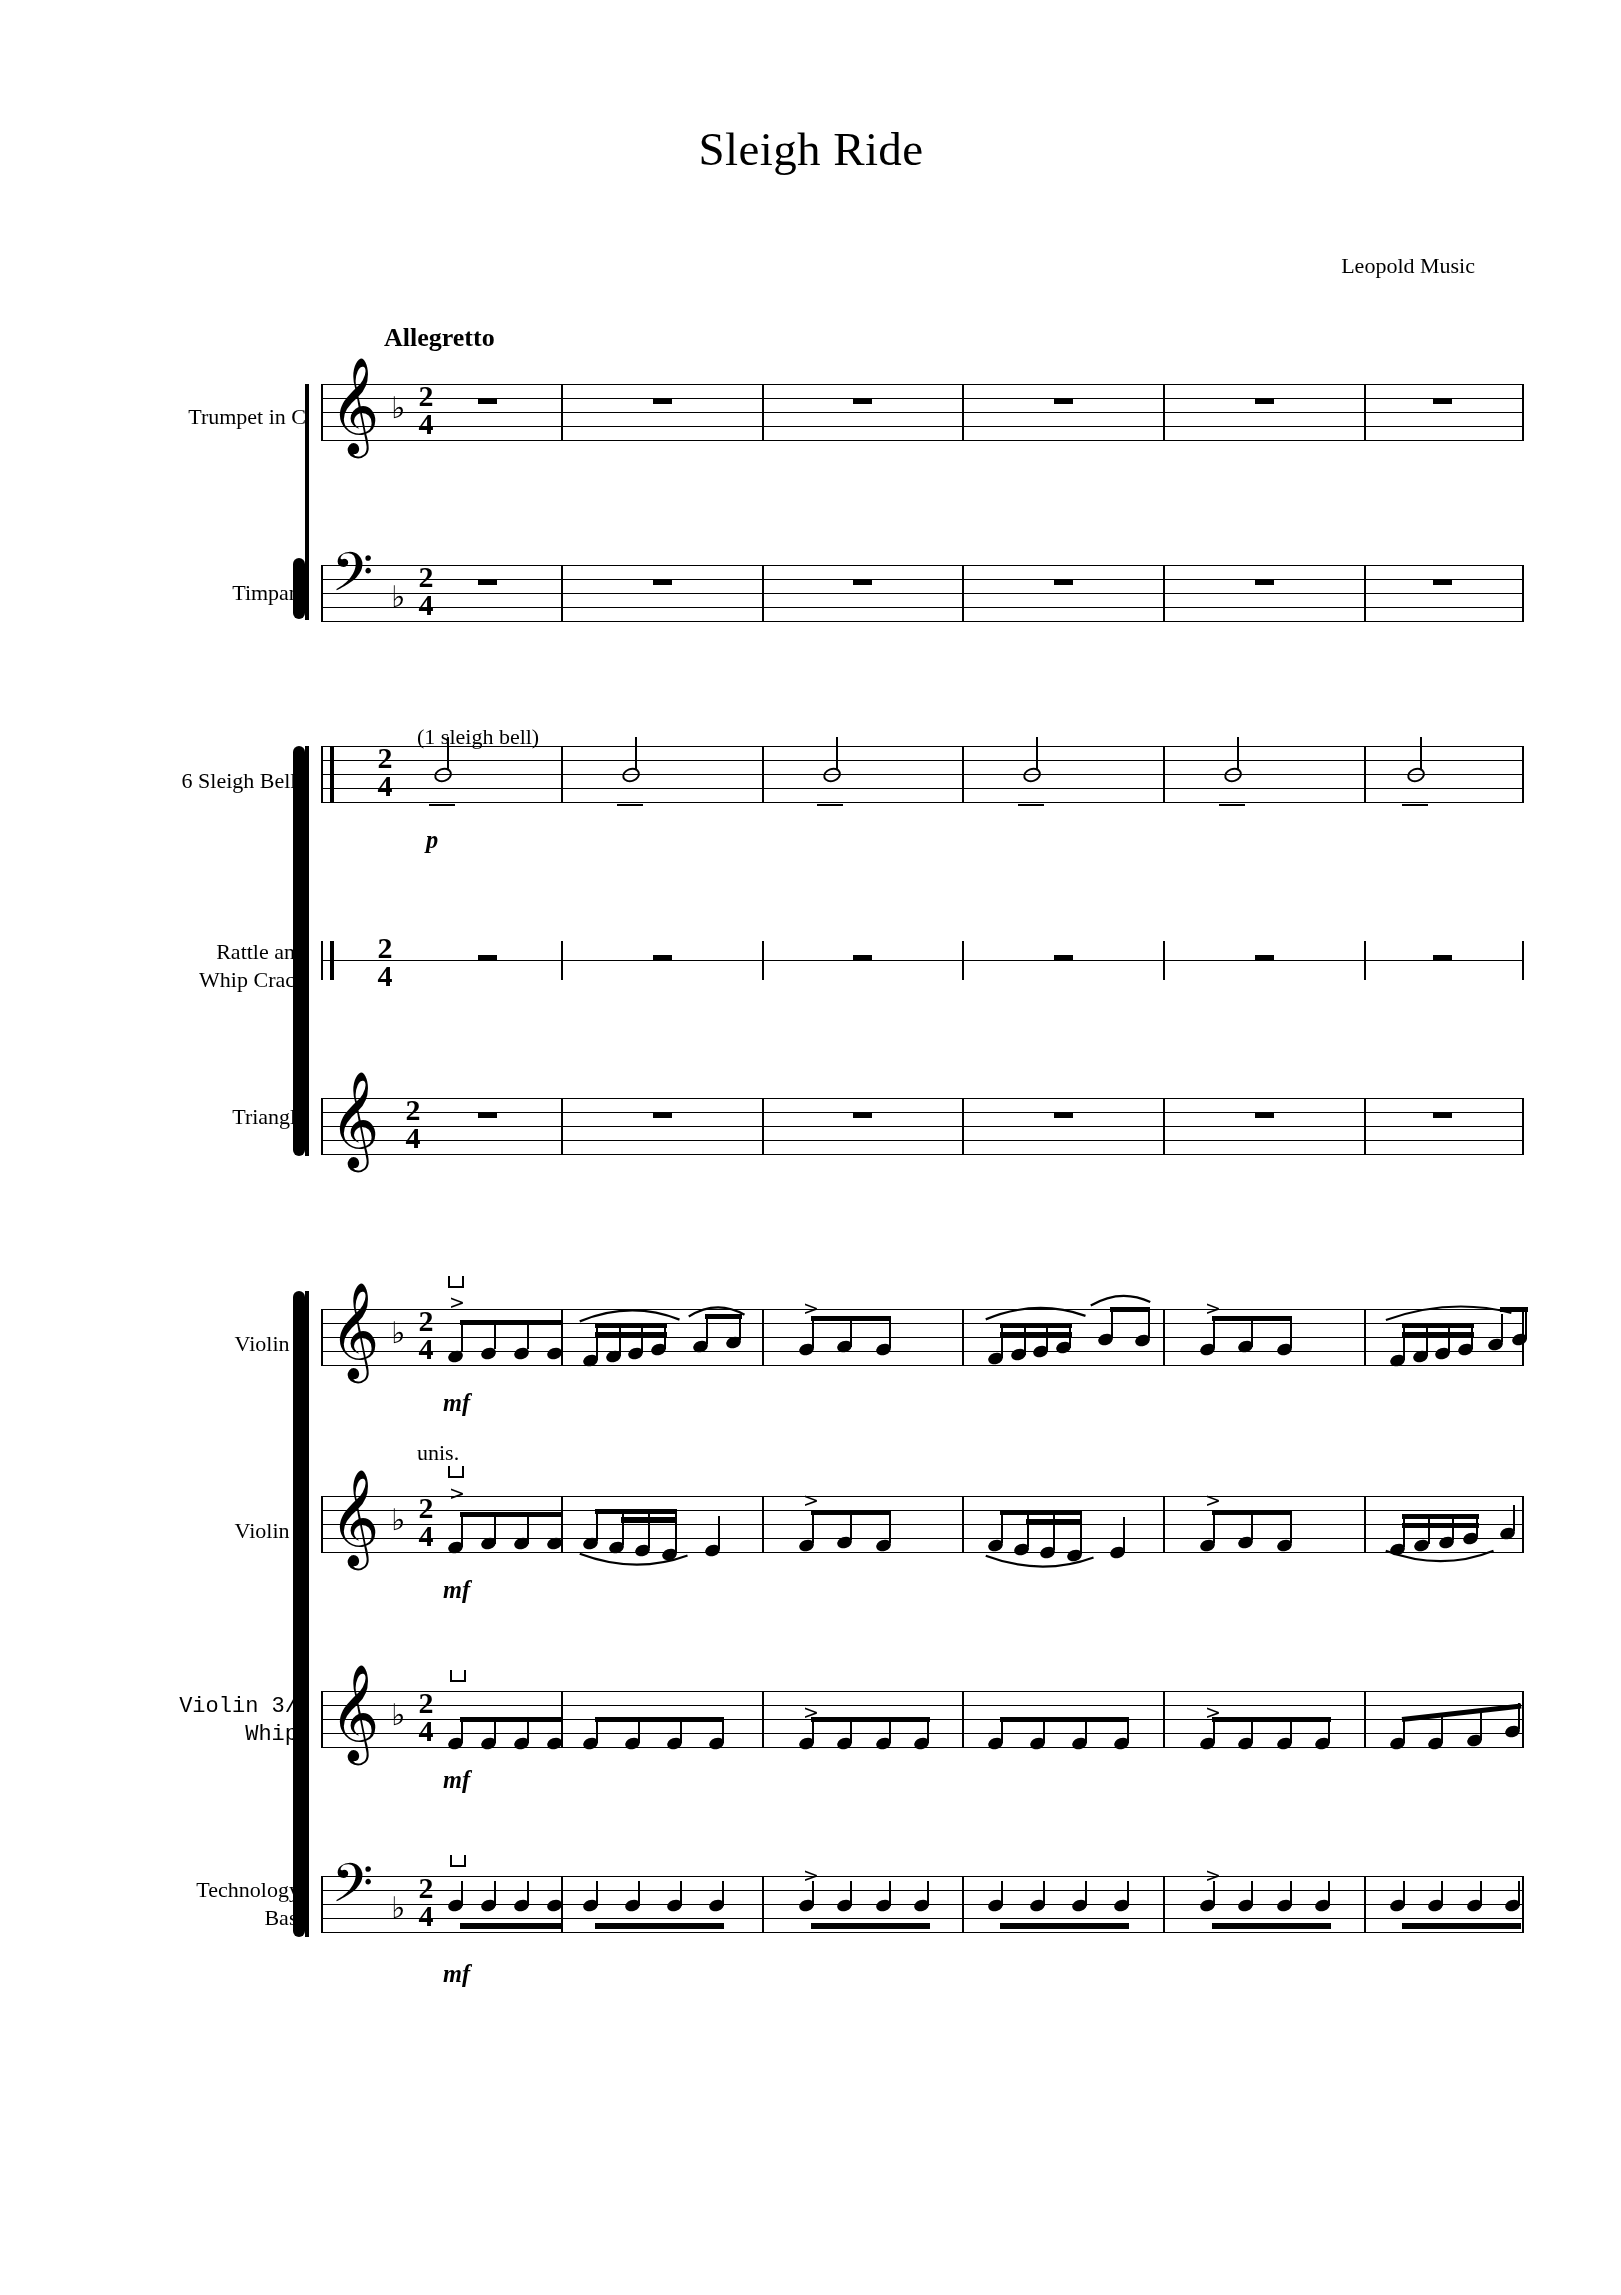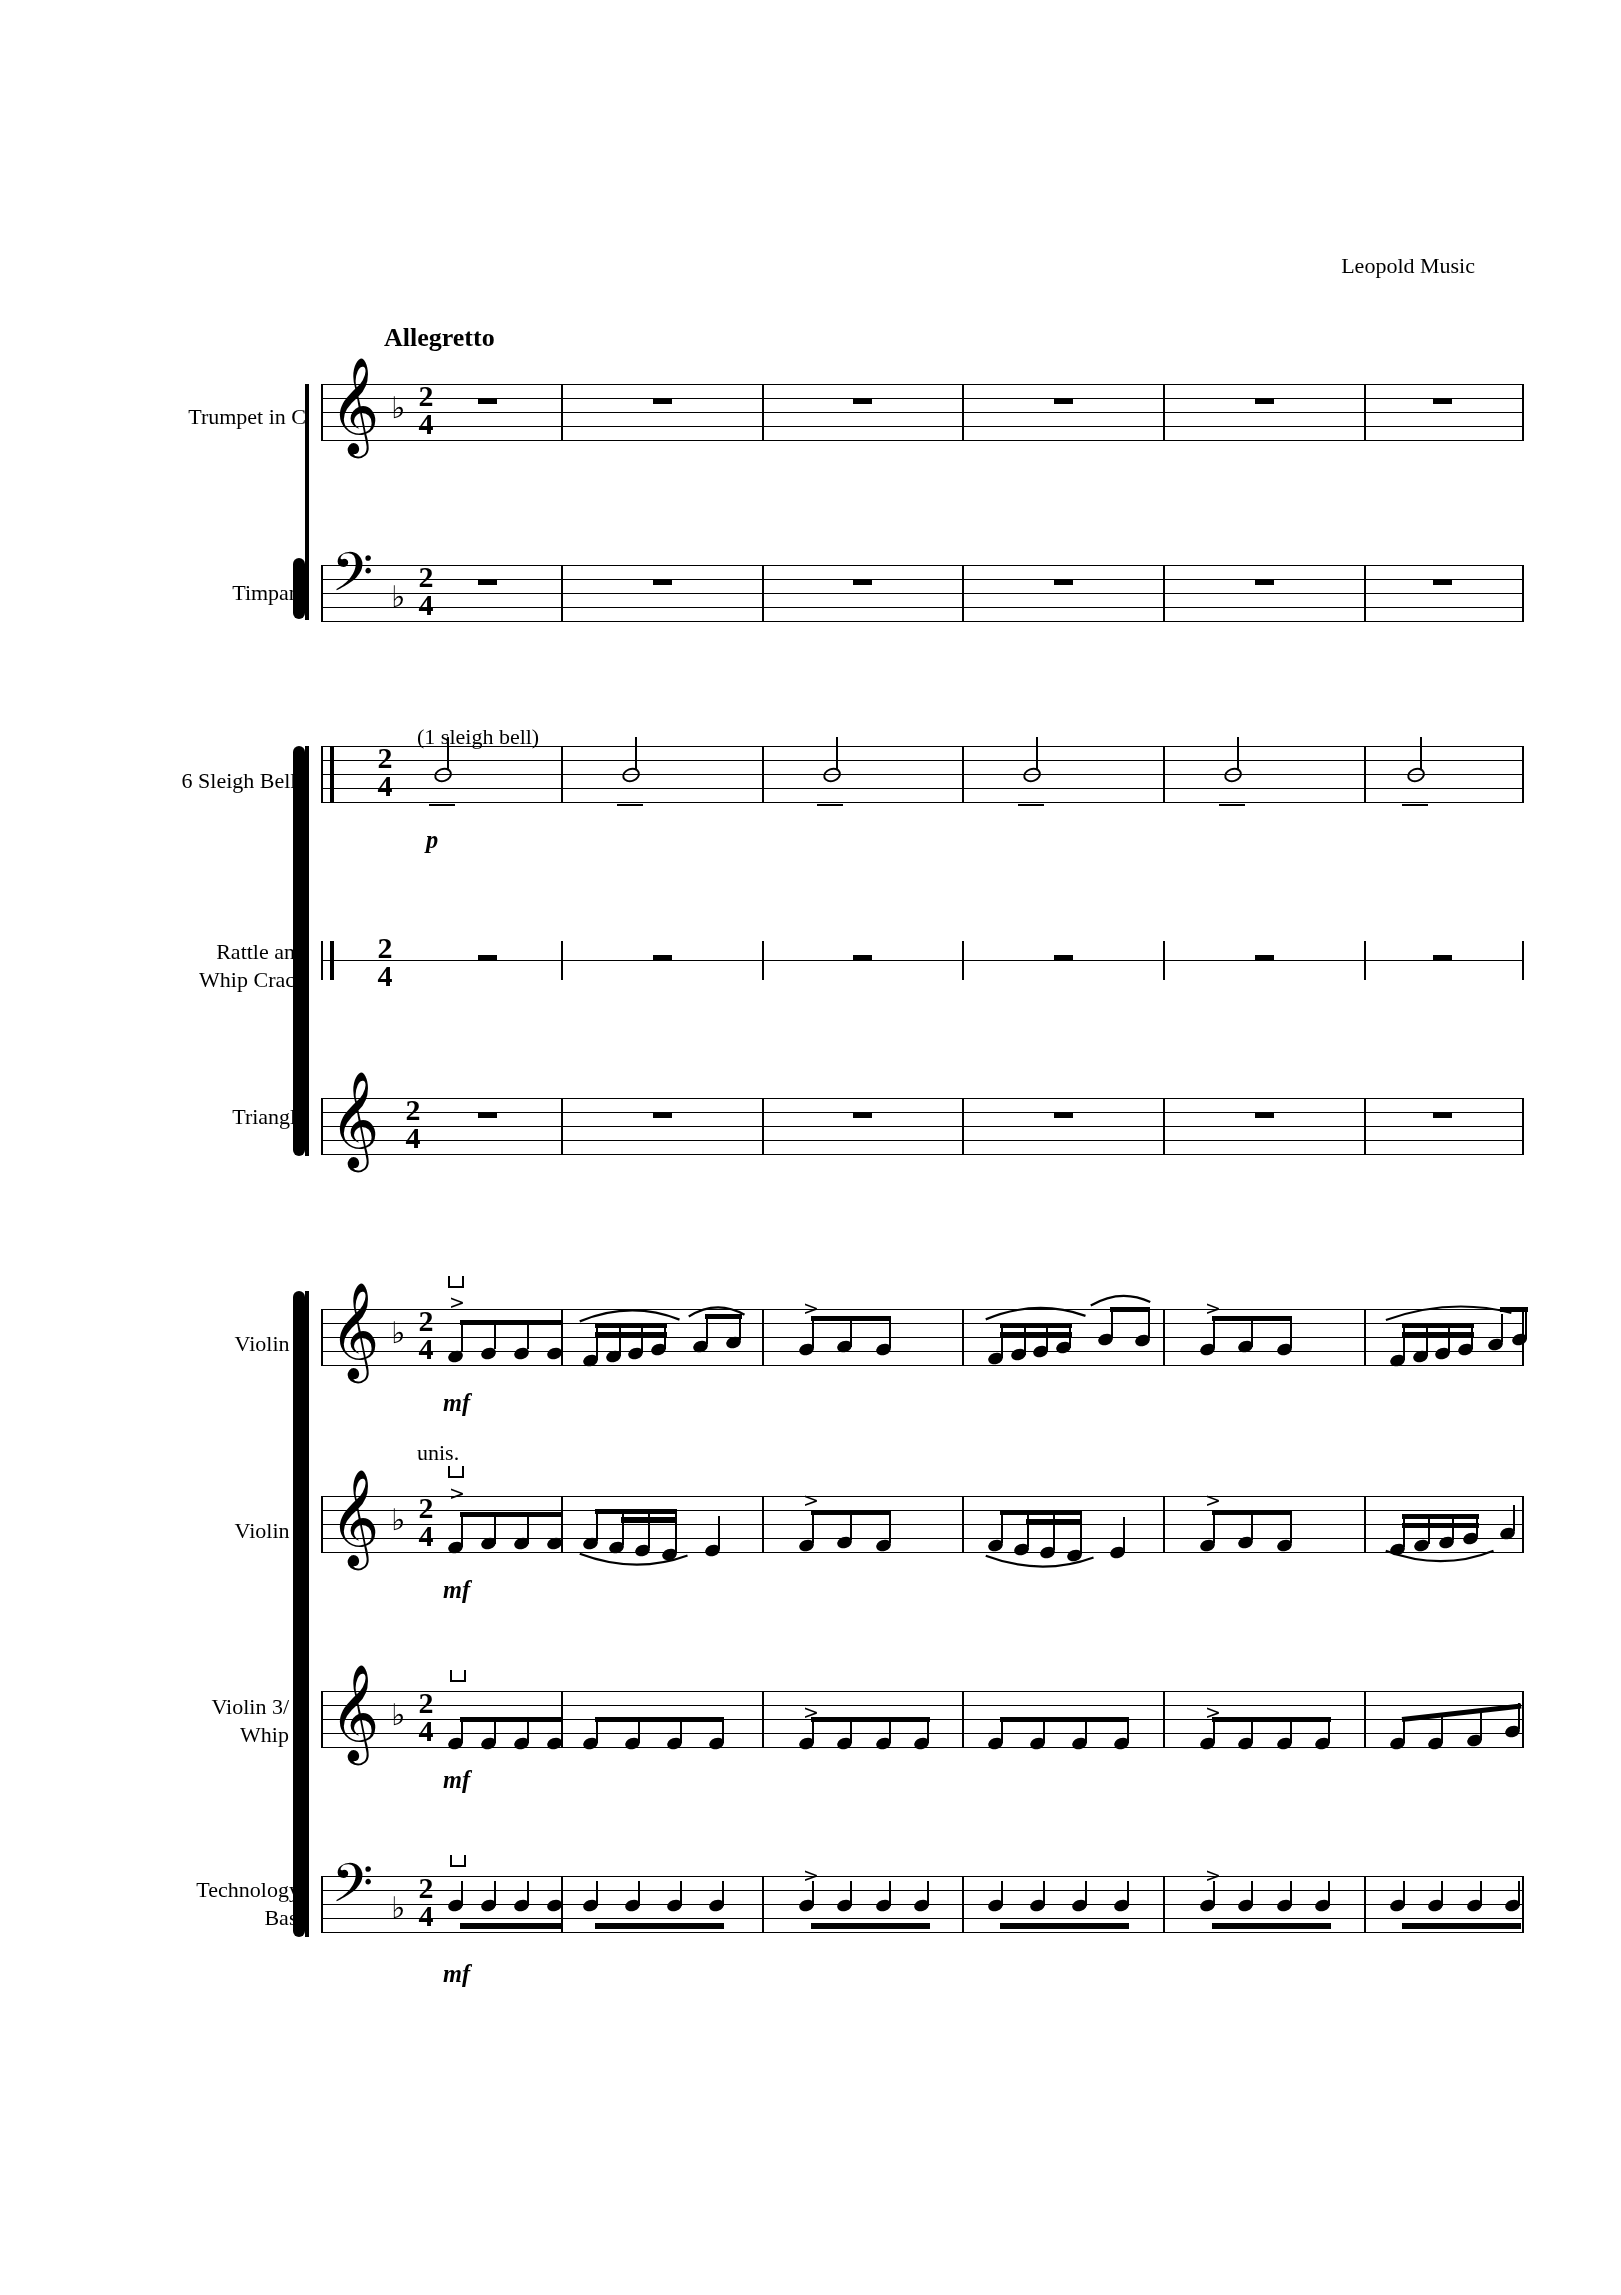--- a/index.html
+++ b/index.html
@@ -166,20 +166,21 @@
   .slur {
     position: absolute;
   }
   .slur svg { display: block; }
 </style>
 </head>
 <body>
 
 <div class="page">
 
+  <div class="title">Sleigh Ride</div>
   <div class="composer">Leopold Music</div>
   <div class="tempo">Allegretto</div>
 
   <div class="sysbar" style="left:305px; top:384px; height:236px;"></div>
   <div class="sysbar" style="left:305px; top:746px; height:410px;"></div>
   <div class="sysbar" style="left:305px; top:1291px; height:646px;"></div>
 
   <div style="position:absolute;left:293px;top:746px;width:12.2px;height:410px;background:#000;border-radius:10.5px;"></div>
   <div style="position:absolute;left:293px;top:1291px;width:12.2px;height:646px;background:#000;border-radius:10.5px;"></div>
   <div style="position:absolute;left:293px;top:558px;width:12.2px;height:61px;background:#000;border-radius:10.5px;"></div>
@@ -614,21 +615,21 @@
       <div class="notehead" style="left:110px;top:-5.2px;"></div>
       <div class="stem" style="left:123px;top:-28px;height:26px;"></div>
     </div>
     <div class="slur" style="left:1063px;top:51px;">
       <svg width="113" height="23" viewBox="0 0 130 26">
           <path d="M2,4 Q66,28 126,4" stroke="#000" fill="none" stroke-width="2.5"></path>
         </svg>
     </div>
   </div>
 
-  <div class="instr-label" style="left:62px; top:1693px; line-height:1.25;">
+  <div class="instr-label" style="left:71px; top:1693px; line-height:1.25;font-family:Liberation Mono, monospace;">
     <div>Violin 3/</div>
     <div>Whip</div>
   </div>
   <div class="stave" style="top:1691px; height:61px;">
     <div class="line" style="top:0px;"></div>
     <div class="line" style="top:14px;"></div>
     <div class="line" style="top:28px;"></div>
     <div class="line" style="top:42px;"></div>
     <div class="line" style="top:56px;"></div>
     <div class="barline" style="left:0px; top:0px; height:57px;"></div>

